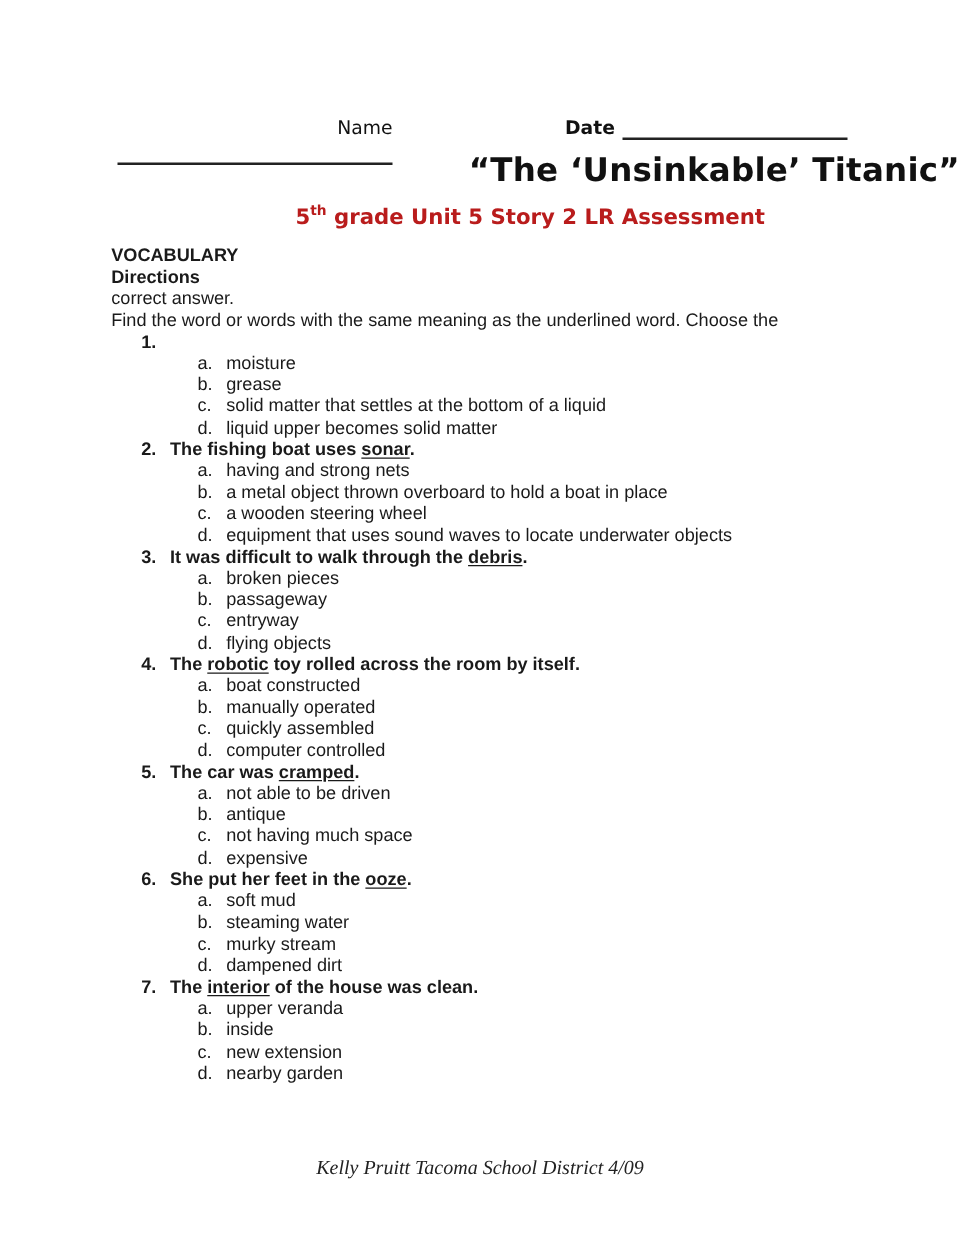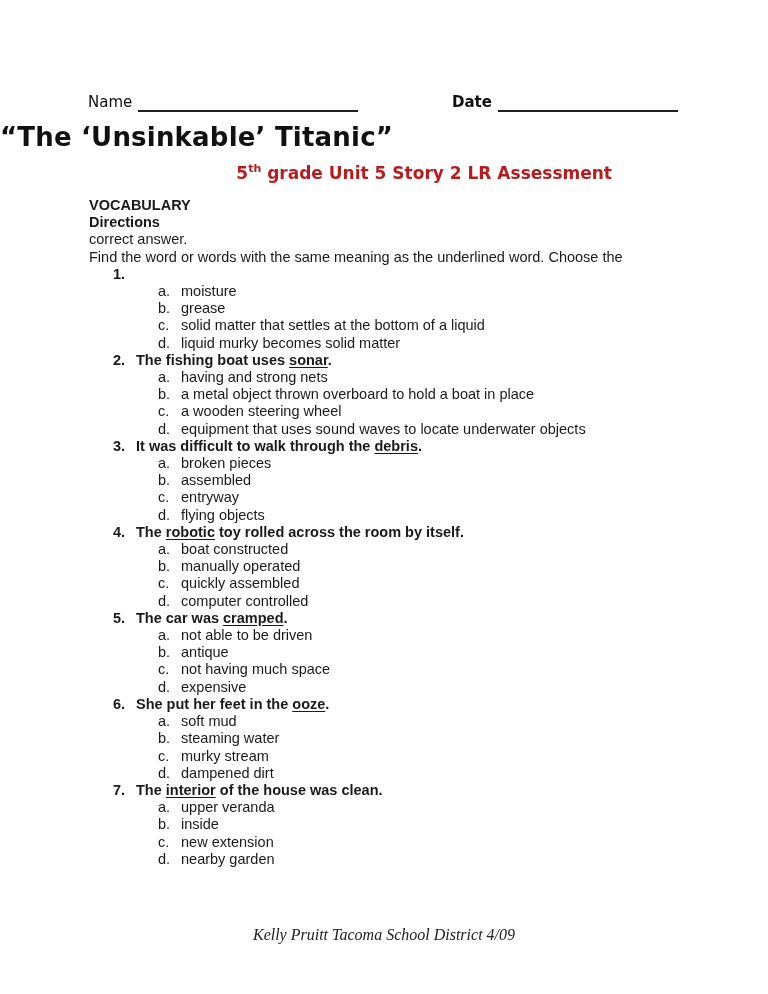--- a/index.html
+++ b/index.html
@@ -4,29 +4,29 @@
   <style>
     html, body { margin: 0; padding: 0; background: #ffffff; }
     body { width: 768px; height: 994px; position: relative; overflow: hidden; color: #111; }
     .page { position: absolute; left: 0; top: 0; width: 768px; height: 994px; }
 
     .header-row {
       position: absolute; top: 92px; left: 88px; width: 592px; height: 24px;
       font-family: "DejaVu Sans", sans-serif; font-size: 15px; color: #111;
     }
     .field { position: absolute; top: 0; display: flex; align-items: flex-end; }
-    .field.name { left: 0; }
+    .field.name { left: 0; flex-direction: column; }
     .field.date { left: 364px; font-weight: bold; }
     .field-label { line-height: 20px; }
     .blank { display: inline-block; height: 18px; border-bottom: 2px solid #222; margin-left: 6px; }
     .blank.name { width: 220px; }
     .blank.date { width: 180px; }
 
     .title {
-      position: absolute; top: 122px; left: 0; width: 768px; text-align: left;
+      position: absolute; top: 122px; left: 0; width: 768px; text-align: right;
       font-family: "DejaVu Sans", sans-serif; font-size: 26px; font-weight: bold; letter-spacing: 0.2px; color: #111;
     }
     .subtitle {
       position: absolute; top: 162px; left: 0; width: 612px; text-align: right;
       font-family: "DejaVu Sans", sans-serif; font-size: 17px; font-weight: bold; color: #b91c1c;
     }
     .subtitle sup { font-size: 11px; vertical-align: 7px; }
 
     .content {
       position: absolute; top: 197px; left: 89px; width: 600px;
@@ -82,21 +82,21 @@
         <div class="option">
           <span class="opt-letter">b.</span>
           <span class="opt-text">grease</span>
         </div>
         <div class="option">
           <span class="opt-letter">c.</span>
           <span class="opt-text">solid matter that settles at the bottom of a liquid</span>
         </div>
         <div class="option">
           <span class="opt-letter">d.</span>
-          <span class="opt-text">liquid murky becomes solid matter</span>
+          <span class="opt-text">liquid upper becomes solid matter</span>
         </div>
         <div class="question">
           <span class="q-num">2.</span>
           <span class="q-text"><span style="white-space: pre;">The fishing boat uses </span><u>sonar</u><span style="white-space: pre;">.</span></span>
         </div>
         <div class="option">
           <span class="opt-letter">a.</span>
           <span class="opt-text">having and strong nets</span>
         </div>
         <div class="option">
@@ -114,21 +114,21 @@
         <div class="question">
           <span class="q-num">3.</span>
           <span class="q-text"><span style="white-space: pre;">It was difficult to walk through the </span><u>debris</u><span style="white-space: pre;">.</span></span>
         </div>
         <div class="option">
           <span class="opt-letter">a.</span>
           <span class="opt-text">broken pieces</span>
         </div>
         <div class="option">
           <span class="opt-letter">b.</span>
-          <span class="opt-text">assembled</span>
+          <span class="opt-text">passageway</span>
         </div>
         <div class="option">
           <span class="opt-letter">c.</span>
           <span class="opt-text">entryway</span>
         </div>
         <div class="option">
           <span class="opt-letter">d.</span>
           <span class="opt-text">flying objects</span>
         </div>
         <div class="question">

